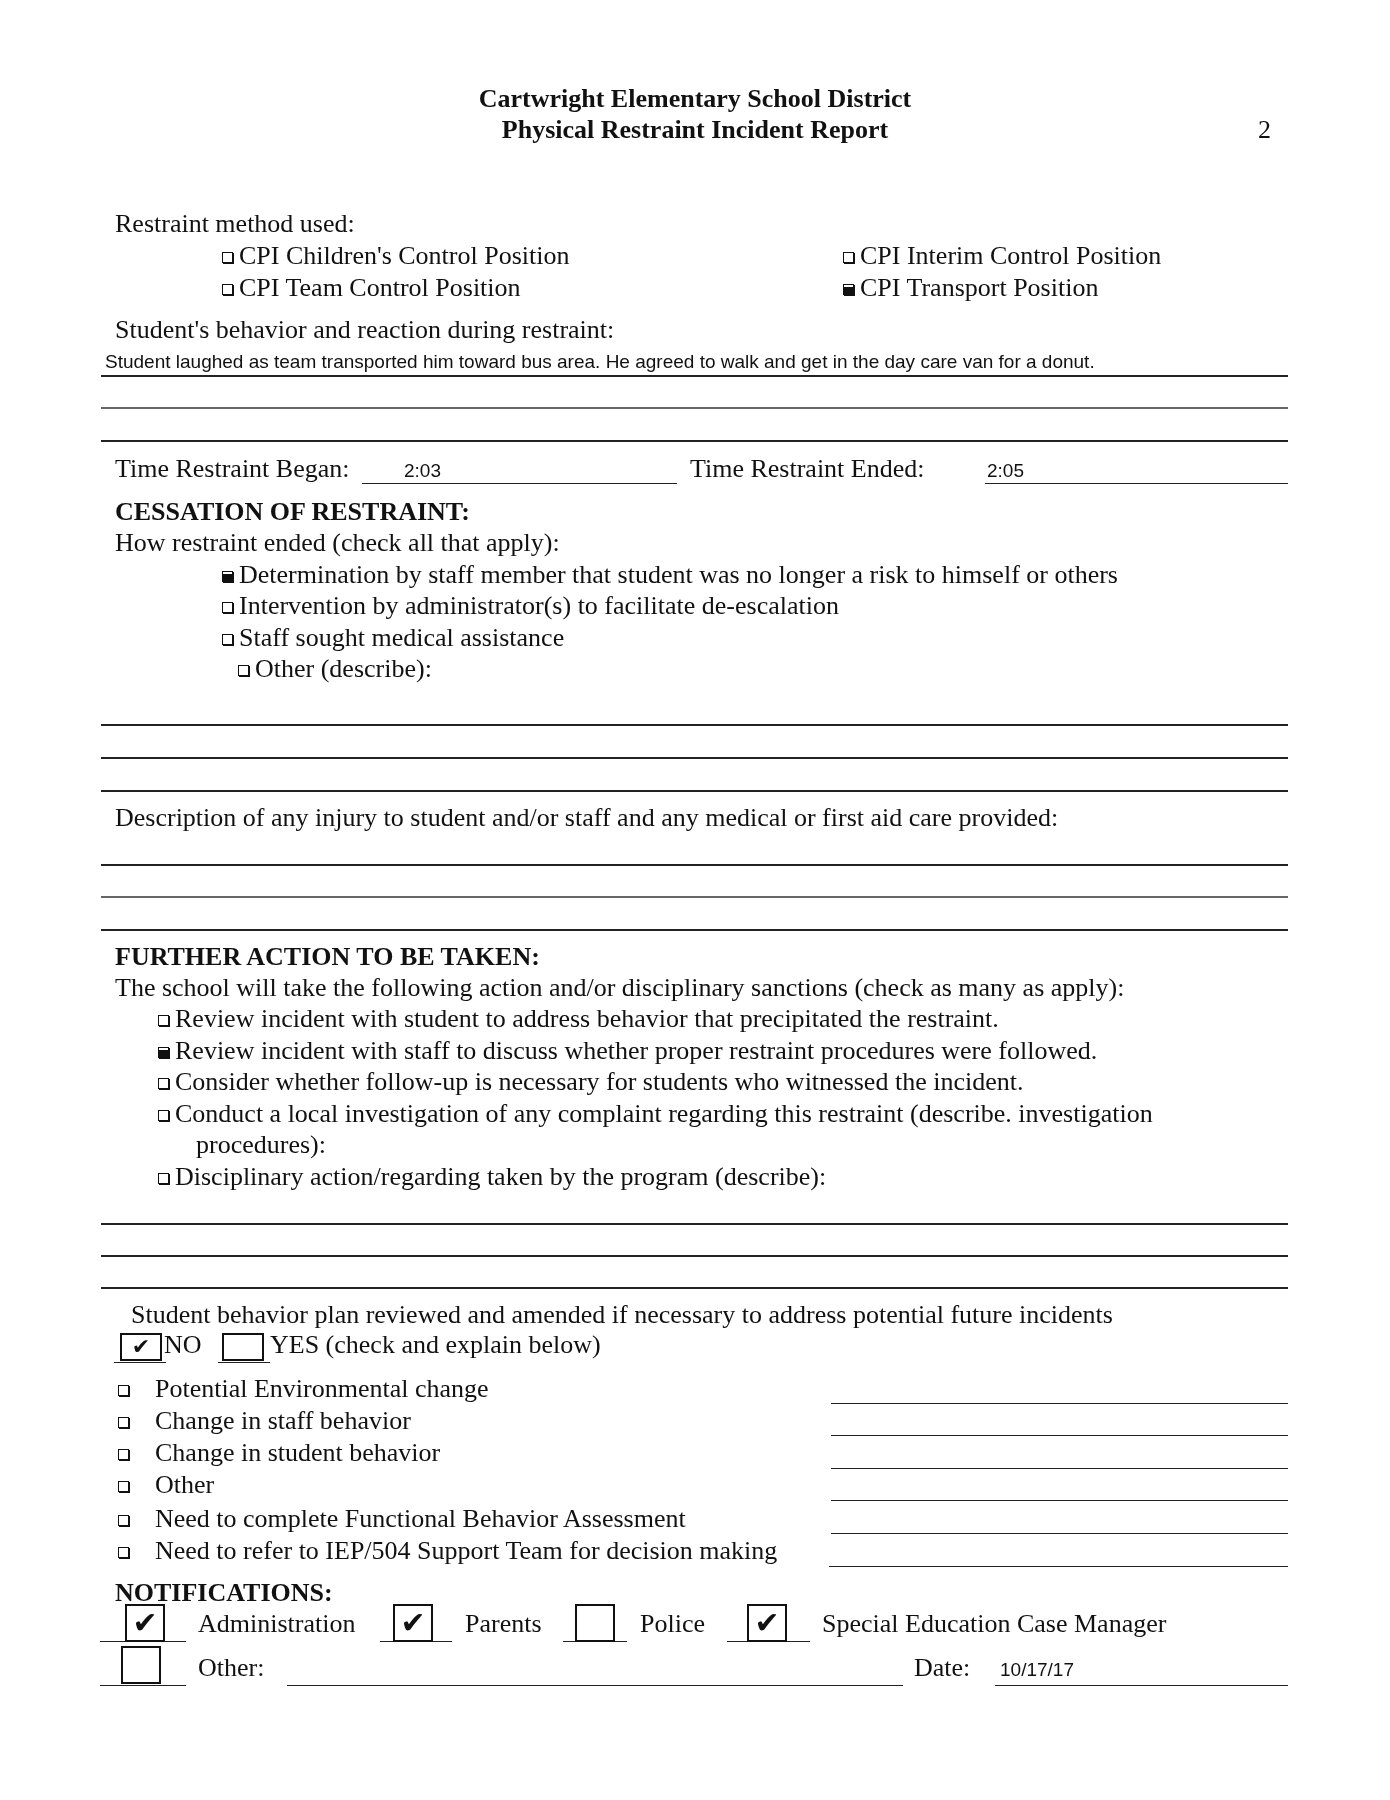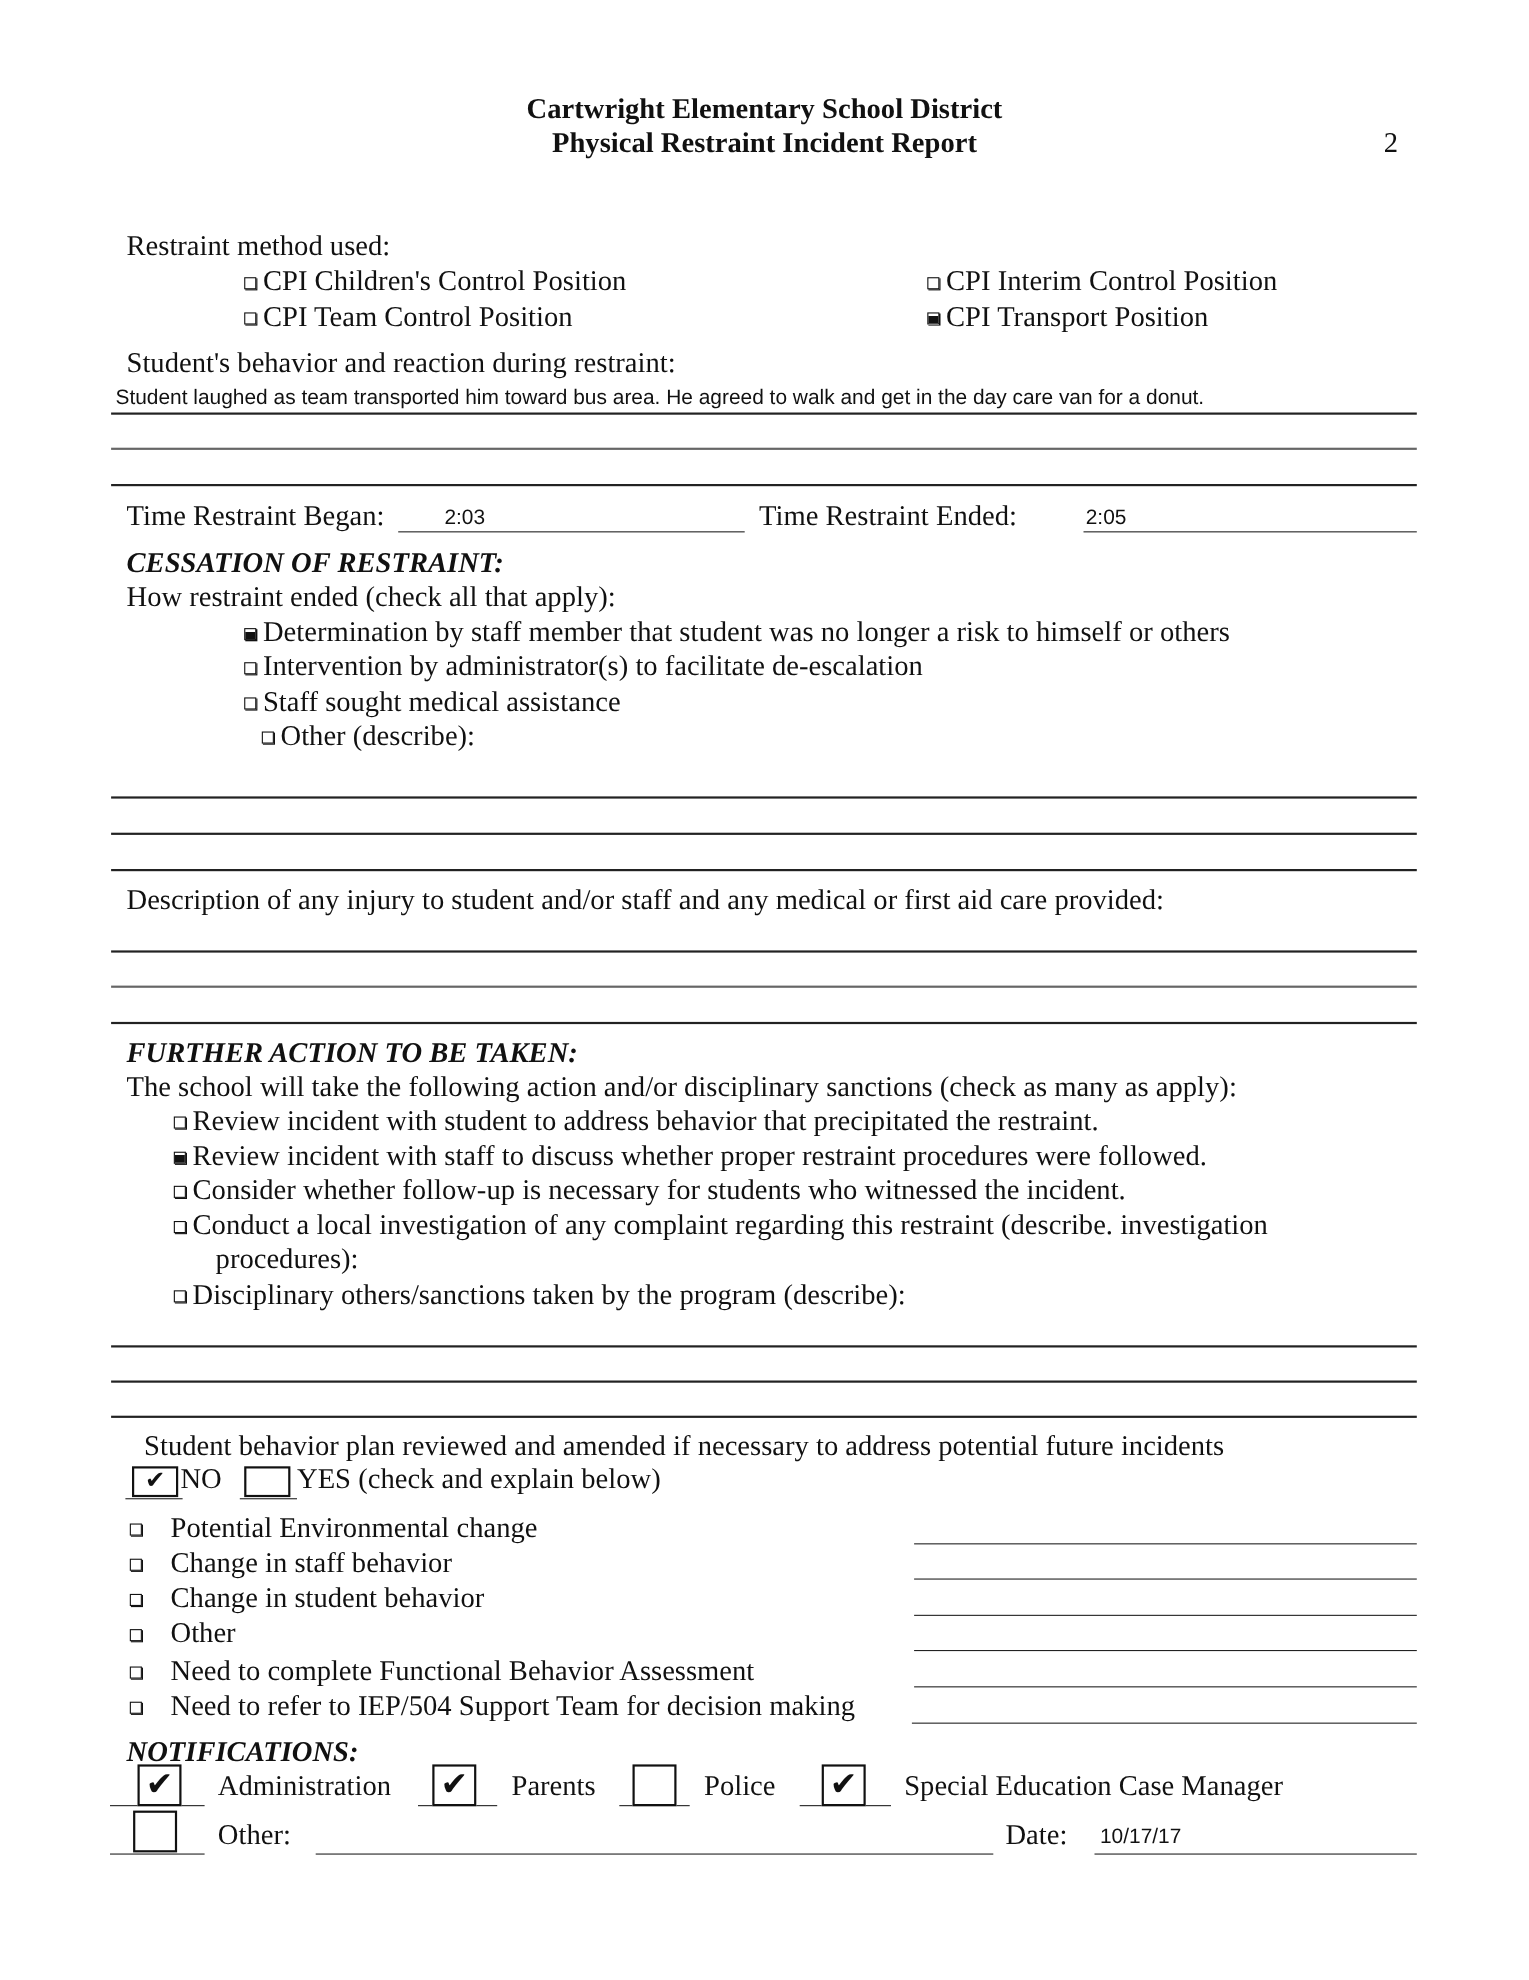--- a/index.html
+++ b/index.html
@@ -1,20 +1,20 @@
 <!DOCTYPE html>
 <html><head>
 <meta charset="utf-8">
 <style>
   html, body { margin: 0; padding: 0; background: #ffffff; }
   body { width: 1390px; height: 1800px; position: relative; overflow: hidden;
          font-family: "Liberation Serif", "DejaVu Serif", serif; color: #111; }
   .abs { position: absolute; white-space: nowrap; }
   .t { font-size: 26px; line-height: 30px; }
-  .b { font-weight: bold; font-style: italic; }
+  .b { font-weight: bold; }
   .title { font-size: 26px; font-weight: bold; line-height: 30px; text-align: center; width: 1390px; left: 0; }
   .ans { font-family: "Liberation Sans", "DejaVu Sans", sans-serif; font-size: 19px; line-height: 22px; color: #111; }
   .line { position: absolute; height: 0; border-top: 2px solid #222; }
   .line.grey { border-top-color: #666; }
   .cb { display: inline-block; width: 11px; height: 11px; border: 1.5px solid #111; box-sizing: border-box;
         vertical-align: 1px; margin-right: 6px; box-shadow: 1px 1px 0 #111; background: #fff; }
   .cb.on { background: linear-gradient(#fff 0 25%, #111 25% 100%); }
   .box { position: absolute; width: 40px; height: 38px; border: 2px solid #111; box-sizing: border-box; background: #fff;
          font-family: "DejaVu Sans", sans-serif; font-size: 30px; line-height: 34px; text-align: center; font-weight: bold; }
   .boxsm { position: absolute; width: 42px; height: 28px; border: 2px solid #111; box-sizing: border-box; background: #fff;
@@ -87,21 +87,21 @@
   <span class="cb on"></span><span>Review incident with staff to discuss whether proper restraint procedures were followed.</span>
 </div>
 <div class="abs t" style="top:1067px; left:158px;">
   <span class="cb"></span><span>Consider whether follow-up is necessary for students who witnessed the incident.</span>
 </div>
 <div class="abs t" style="top:1099px; left:158px;">
   <span class="cb"></span><span>Conduct a local investigation of any complaint regarding this restraint (describe. investigation</span>
 </div>
 <div class="abs t" style="top:1130px; left:196px;">procedures):</div>
 <div class="abs t" style="top:1162px; left:158px;">
-  <span class="cb"></span><span>Disciplinary others/sanctions taken by the program (describe):</span>
+  <span class="cb"></span><span>Disciplinary action/regarding taken by the program (describe):</span>
 </div>
 <div class="line" style="top:1223px; left:101px; width:1187px;"></div>
 <div class="line" style="top:1255px; left:101px; width:1187px;"></div>
 <div class="line" style="top:1287px; left:101px; width:1187px;"></div>
 
 <div class="abs t" style="top:1300px; left:115px;margin-left:16px;">Student behavior plan reviewed and amended if necessary to address potential future incidents</div>
 <div class="uline" style="top:1362px; left:114px; width:52px;"></div>
 <div class="boxsm" style="top:1333px; left:120px;">✔</div>
 <div class="abs t" style="top:1330px; left:164px;text-align:center;">NO</div>
 <div class="uline" style="top:1362px; left:218px; width:52px;"></div>

